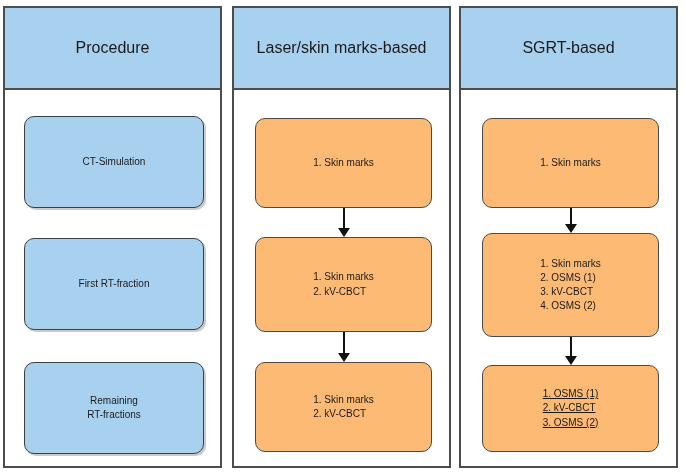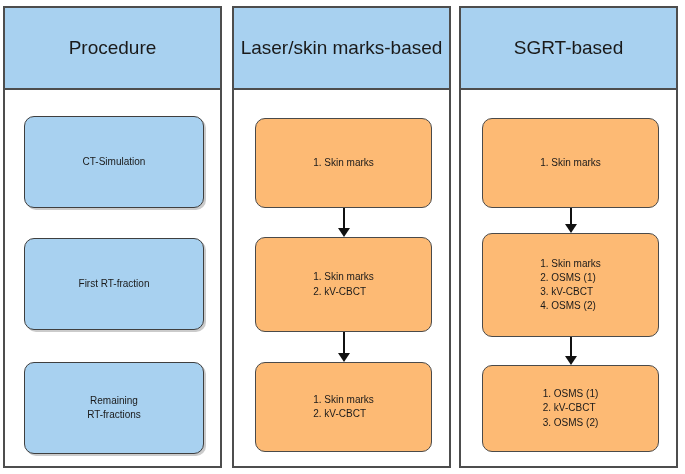--- a/index.html
+++ b/index.html
@@ -42,21 +42,21 @@
     right: 0;
     height: 82px;
     background: #a8d1f0;
     border-bottom: 2px solid #4d4d4d;
     box-sizing: border-box;
     display: flex;
     align-items: center;
     justify-content: center;
   }
   .col-header-label {
-    font-size: 19px;
+    font-size: 16px;
     color: #1a1a1a;
     text-align: left;
     line-height: 1.2;
     white-space: nowrap;
   }
 
   .col-body {
     position: absolute;
     left: 0;
     top: 82px;
@@ -101,21 +101,21 @@
   .c1-n2 { left: 19px; top: 272px; width: 180px; height: 92px; }
 
   
   .c2-n0 { left: 21px; top: 28px;  width: 177px; height: 90px; }
   .c2-n1 { left: 21px; top: 147px; width: 177px; height: 95px; }
   .c2-n2 { left: 21px; top: 272px; width: 177px; height: 90px; }
 
   
   .c3-n0 { left: 21px; top: 28px;  width: 177px; height: 90px; }
   .c3-n1 { left: 21px; top: 143px; width: 177px; height: 104px; }
-  .c3-n2 { left: 21px; top: 275px; width: 177px; height: 87px; }
+  .c3-n2 { left: 21px; top: 275px; width: 177px; height: 87px; text-decoration: underline; }
 
   
   .arrow {
     position: absolute;
     width: 14px;
   }
   .arrow .shaft {
     position: absolute;
     left: 6px;
     top: 0;

